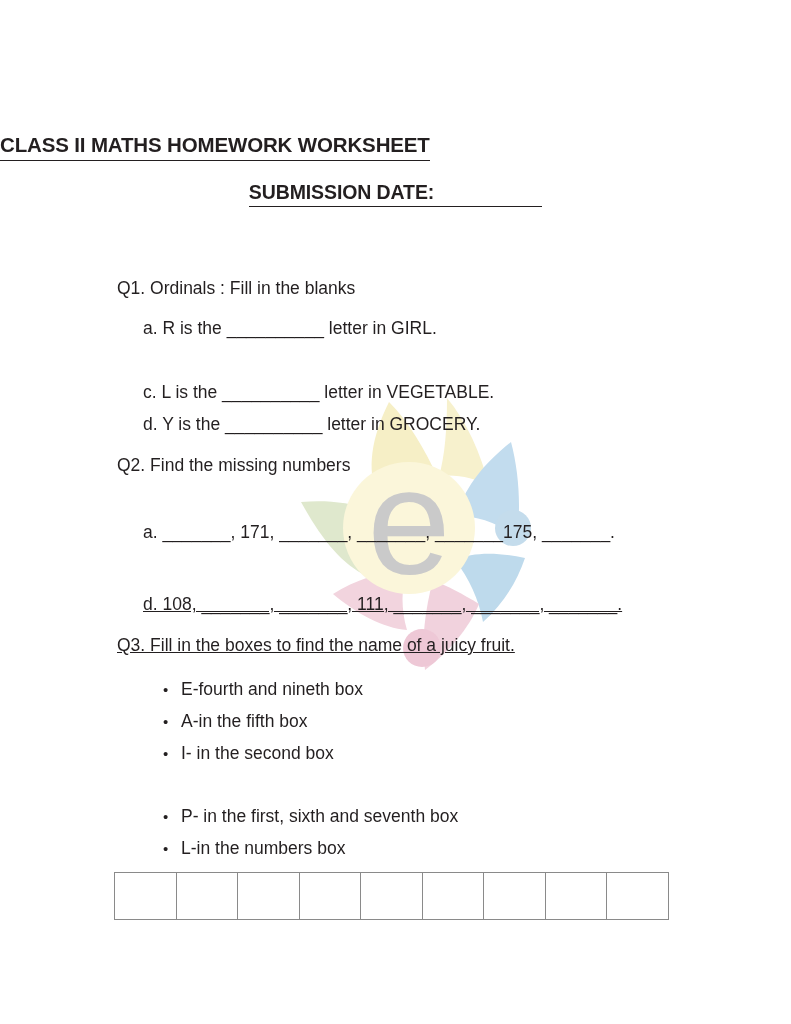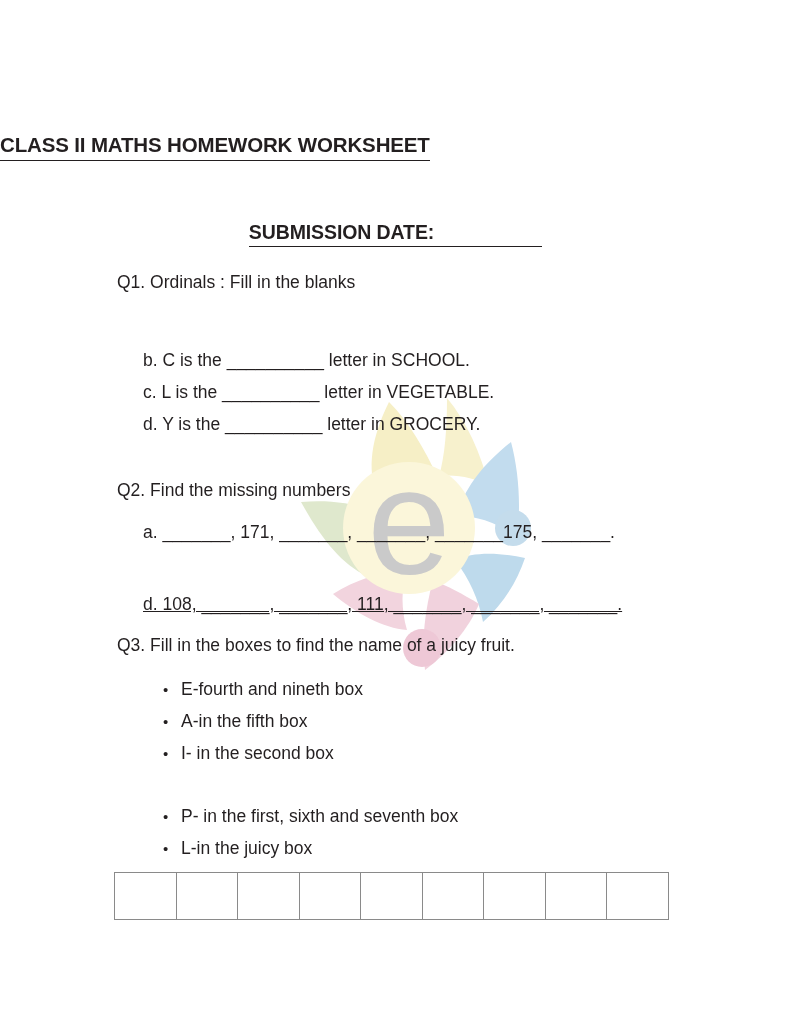--- a/index.html
+++ b/index.html
@@ -61,21 +61,20 @@
   }
   .doc-subtitle {
     display: inline-block;
     font-size: 19.5px;
     font-weight: bold;
     letter-spacing: -0.1px;
     border-bottom: 1.6px solid #231f20;
     padding-bottom: 2px;
     padding-right: 108px;
     line-height: 1.25;
-    margin-top: 40px;
   }
   .q-heading {
     position: absolute;
     left: 117px;
     font-size: 17.5px;
     font-weight: normal;
     white-space: nowrap;
     line-height: 1.2;
   }
   .q-item {
@@ -151,45 +150,45 @@
 
   <div class="content">
 
     <div class="title-block">
       <div class="doc-title">CLASS II MATHS HOMEWORK WORKSHEET</div>
     </div>
     <div class="subtitle-row">
       <div class="doc-subtitle">SUBMISSION DATE:</div>
     </div>
 
-    <div class="q-heading" style="top:272px;">Q1. Ordinals : Fill in the blanks</div>
-    <div class="q-item" style="top:350px;">b. C is the __________ letter in SCHOOL.</div>
+    <div class="q-heading" style="top:278px;">Q1. Ordinals : Fill in the blanks</div>
+    <div class="q-item" style="top:318px;">a. R is the __________ letter in GIRL.</div>
     <div class="q-item" style="top:414px;">d. Y is the __________ letter in GROCERY.</div>
     <div class="q-item" style="top:382px;">c.  L is the __________ letter in VEGETABLE.</div>
 
-    <div class="q-heading" style="top:480px;">Q2. Find the missing numbers</div>
+    <div class="q-heading" style="top:455px;">Q2. Find the missing numbers</div>
     <div class="q-item" style="top:522px;">a. _______, 171, _______, _______, _______175, _______.</div>
     <div class="q-item" style="top:594px;text-decoration:underline;">d. 108, _______, _______, 111, _______, _______, _______.</div>
 
-    <div class="q-heading" style="top:635px;">Q3. Fill in the boxes to find the name of a juicy fruit.</div>
+    <div class="q-heading" style="top:635px;text-decoration:underline;">Q3. Fill in the boxes to find the name of a juicy fruit.</div>
 
     <div class="bullet-item" style="top:679px;">
       <span class="dot">•</span><span>E-fourth and nineth box</span>
     </div>
     <div class="bullet-item" style="top:711px;">
       <span class="dot">•</span><span>A-in the fifth box</span>
     </div>
     <div class="bullet-item" style="top:743px;">
       <span class="dot">•</span><span>I- in the second box</span>
     </div>
     <div class="bullet-item" style="top:806px;">
       <span class="dot">•</span><span>P- in the first, sixth and seventh box</span>
     </div>
     <div class="bullet-item" style="top:838px;">
-      <span class="dot">•</span><span>L-in the juicy box</span>
+      <span class="dot">•</span><span>L-in the numbers box</span>
     </div>
 
     <div class="box-grid" id="box-grid">
         <div class="ans-box"></div>
         <div class="ans-box"></div>
         <div class="ans-box"></div>
         <div class="ans-box"></div>
         <div class="ans-box"></div>
         <div class="ans-box"></div>
         <div class="ans-box"></div>

